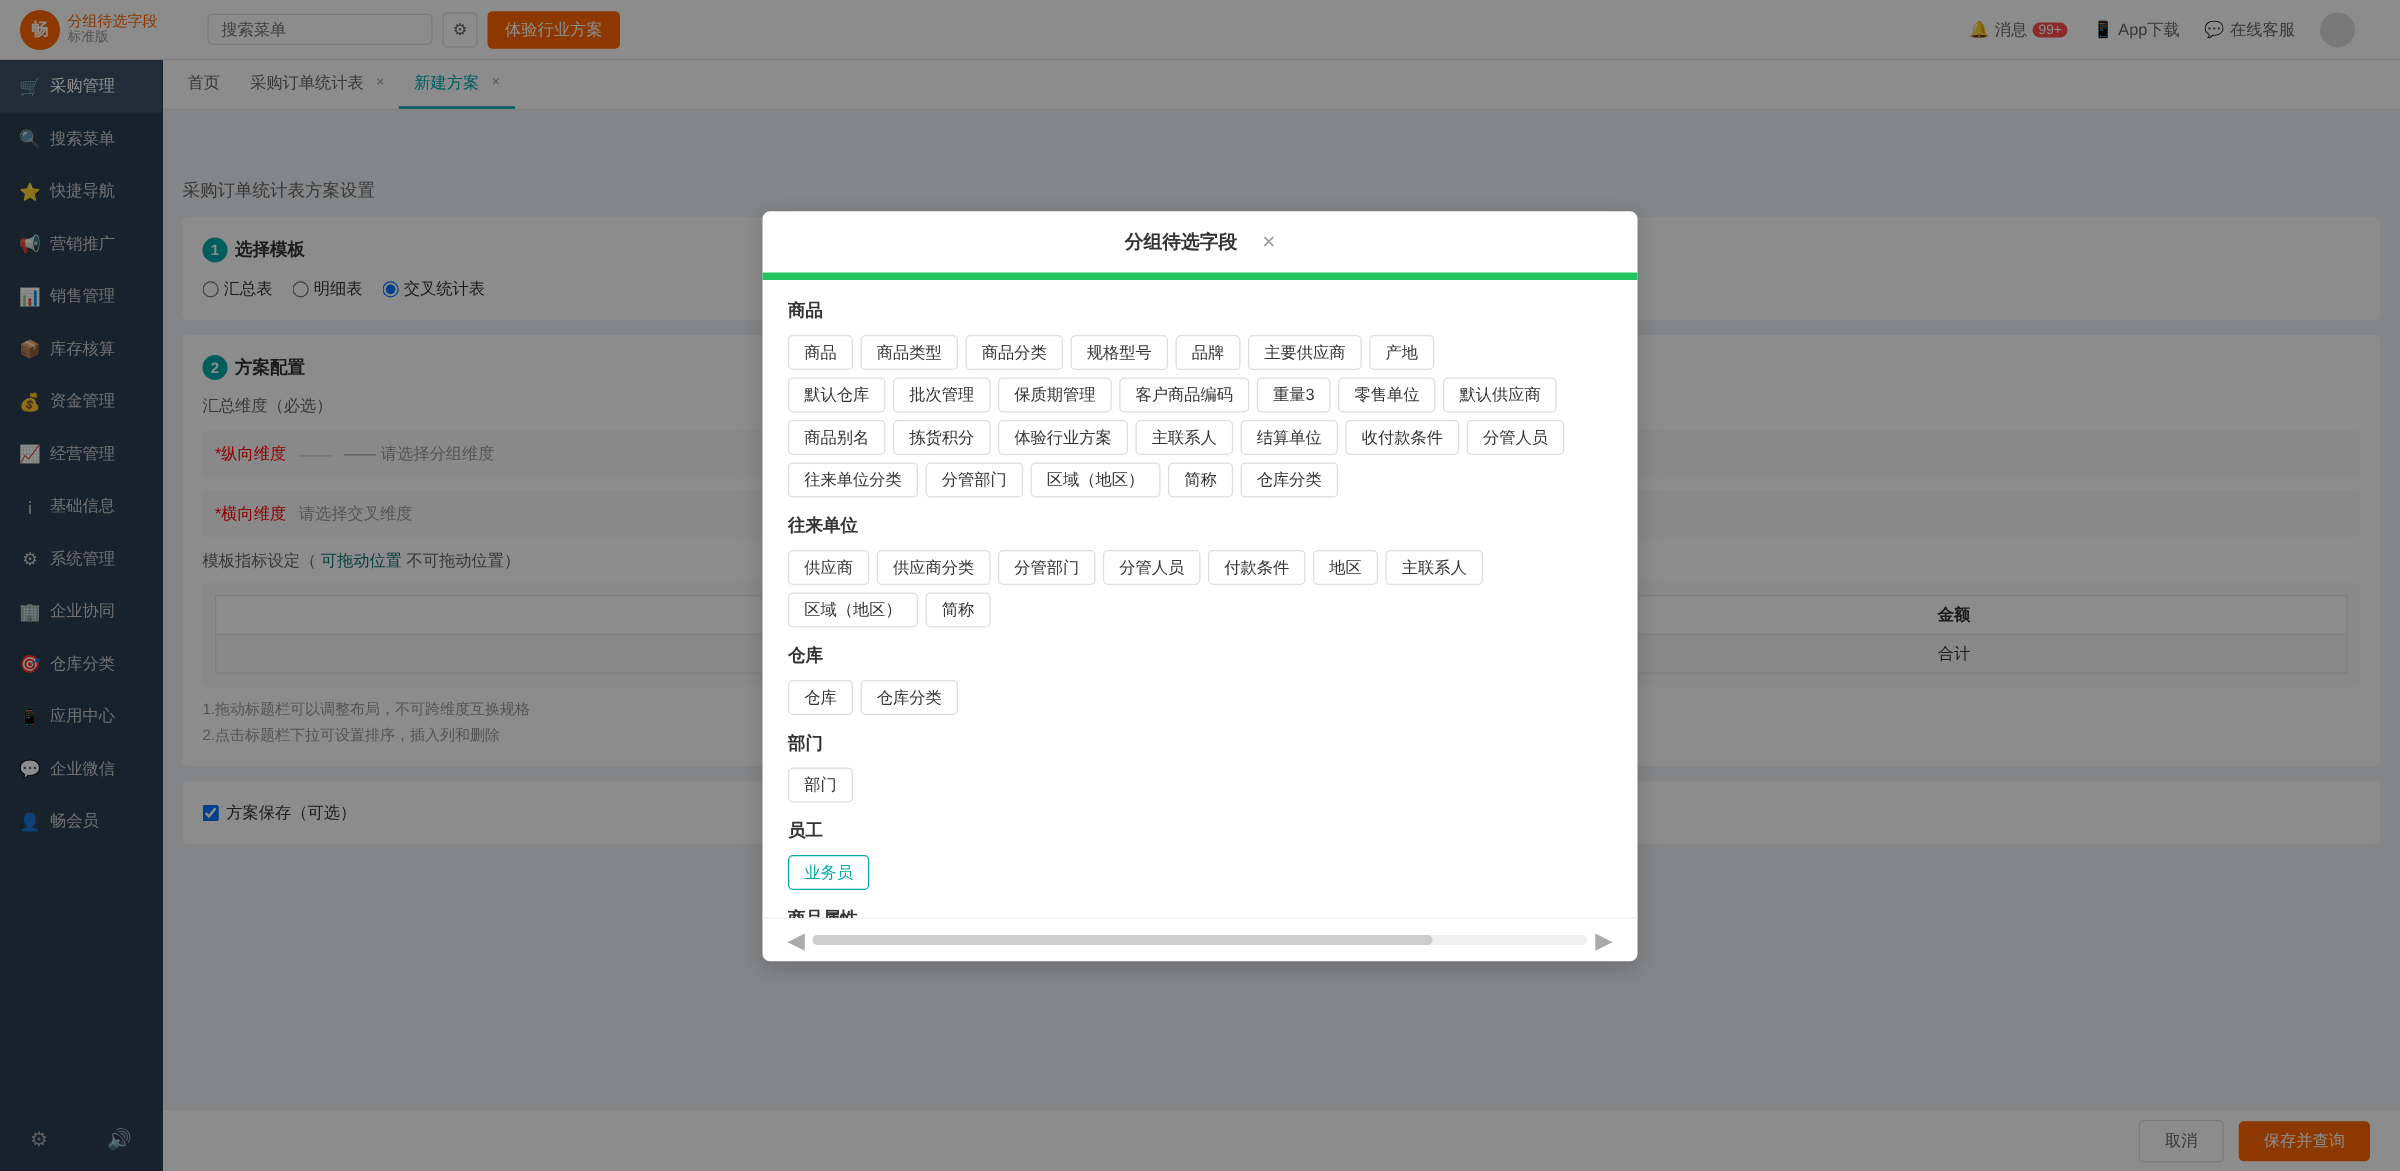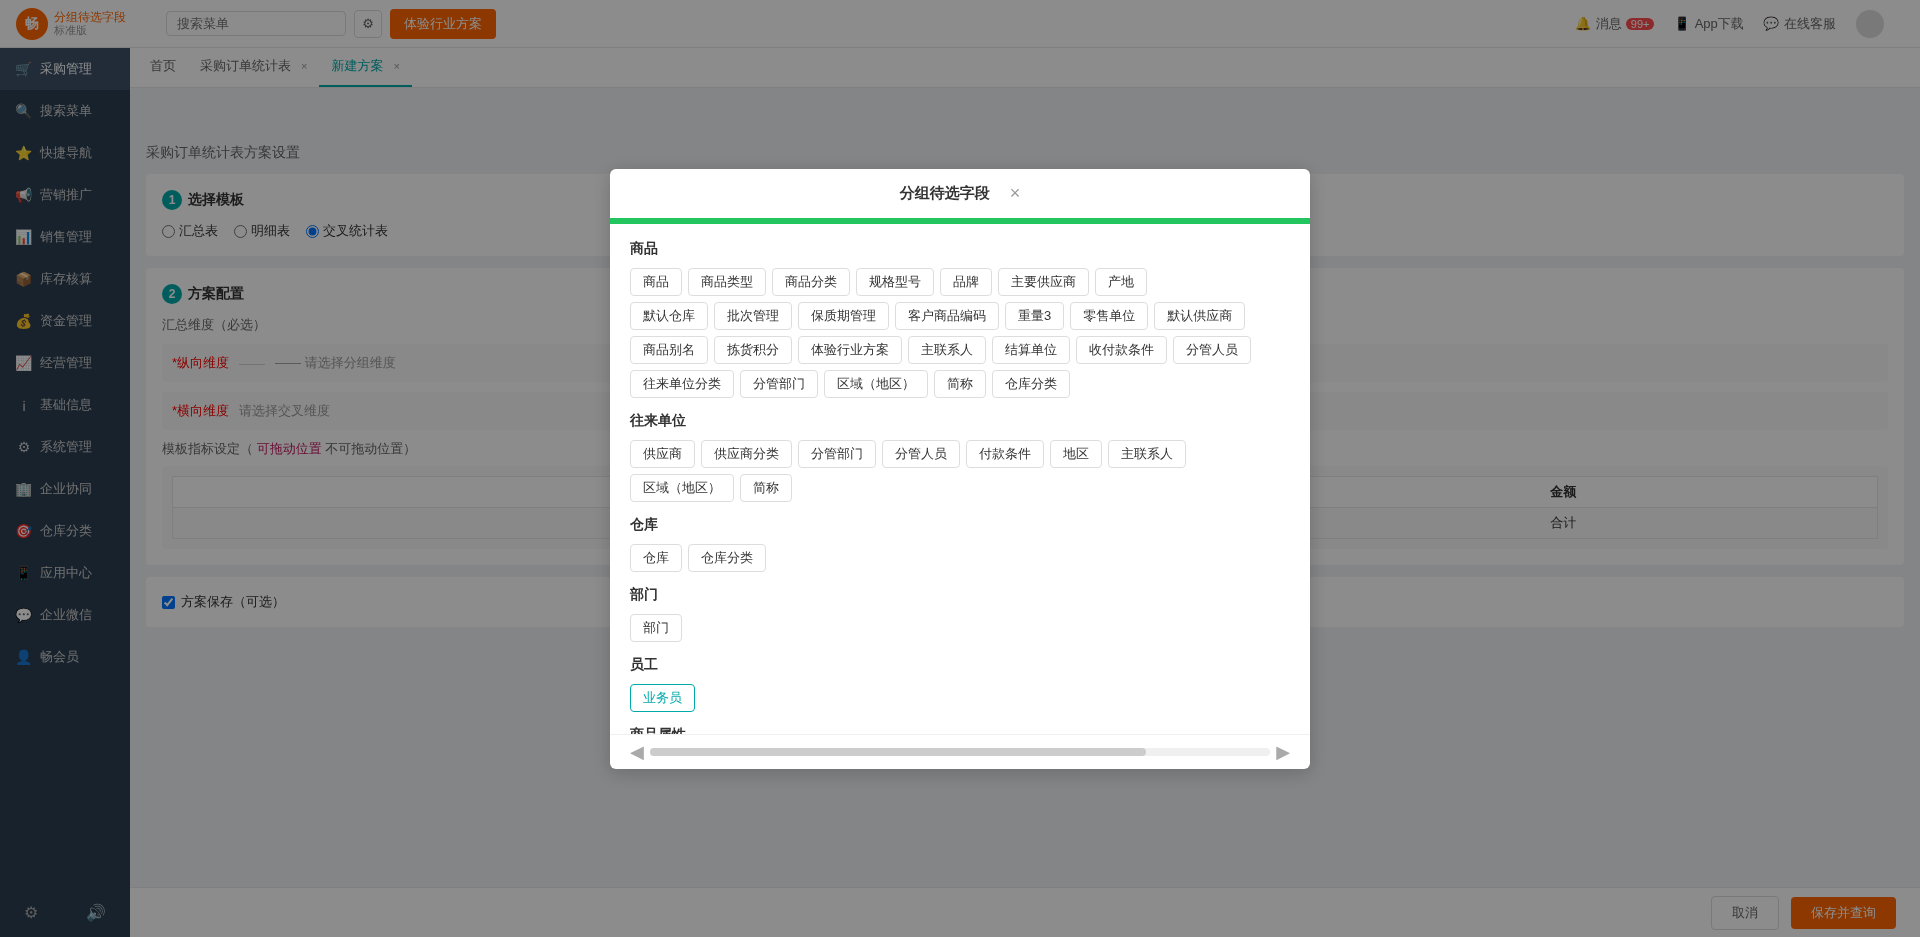--- a/index.html
+++ b/index.html
@@ -475,21 +475,21 @@
       <span style="color:#f00;font-size:13px;">*纵向维度</span>
       <span style="color:#ccc;">——</span>
       <span style="color:#999;font-size:13px;">——  请选择分组维度</span>
     </div>
     <div style="display:flex;align-items:center;gap:10px;margin-bottom:10px;background:#fafafa;padding:10px;border-radius:4px;">
       <span style="color:#f00;font-size:13px;">*横向维度</span>
       <span style="color:#999;font-size:13px;">请选择交叉维度</span>
     </div>
     <div style="font-size:13px;color:#666;margin-bottom:8px;">
       <span>模板指标设定（</span>
-      <span style="color:#be185d;font-family:Liberation Mono, monospace;">可拖动位置</span>
+      <span style="color:#0f766e;font-family:Liberation Mono, monospace;">可拖动位置</span>
       <span>不可拖动位置）</span>
     </div>
     <div style="background:#fafafa;padding:10px;border-radius:4px;">
       <table style="width:100%;border-collapse:collapse;">
         <thead>
           <tr>
             <th style="border:1px solid #e8e8e8;padding:6px 10px;font-size:13px;text-align:center;background:#fff;">
               <span>主数量</span>
               <span style="color:#666;margin-left:4px;">▼</span>
             </th>
@@ -499,20 +499,24 @@
           </tr>
         </thead>
         <tbody>
           <tr>
             <td style="border:1px solid #e8e8e8;padding:6px 10px;font-size:13px;text-align:center;">合计</td>
             <td style="border:1px solid #e8e8e8;padding:6px 10px;font-size:13px;text-align:center;">合计</td>
           </tr>
         </tbody>
       </table>
     </div>
+    <div style="font-size:12px;color:#999;margin-top:10px;">
+      <div>1.拖动标题栏可以调整布局，不可跨维度互换规格</div>
+      <div style="margin-top:4px;">2.点击标题栏下拉可设置排序，插入列和删除</div>
+    </div>
   </div>
 
   <div class="form-section">
     <label style="display:flex;align-items:center;gap:6px;font-size:13px;">
       <input type="checkbox" checked="" style="">
       <span>方案保存（可选）</span>
     </label>
   </div>
 </div>
 

